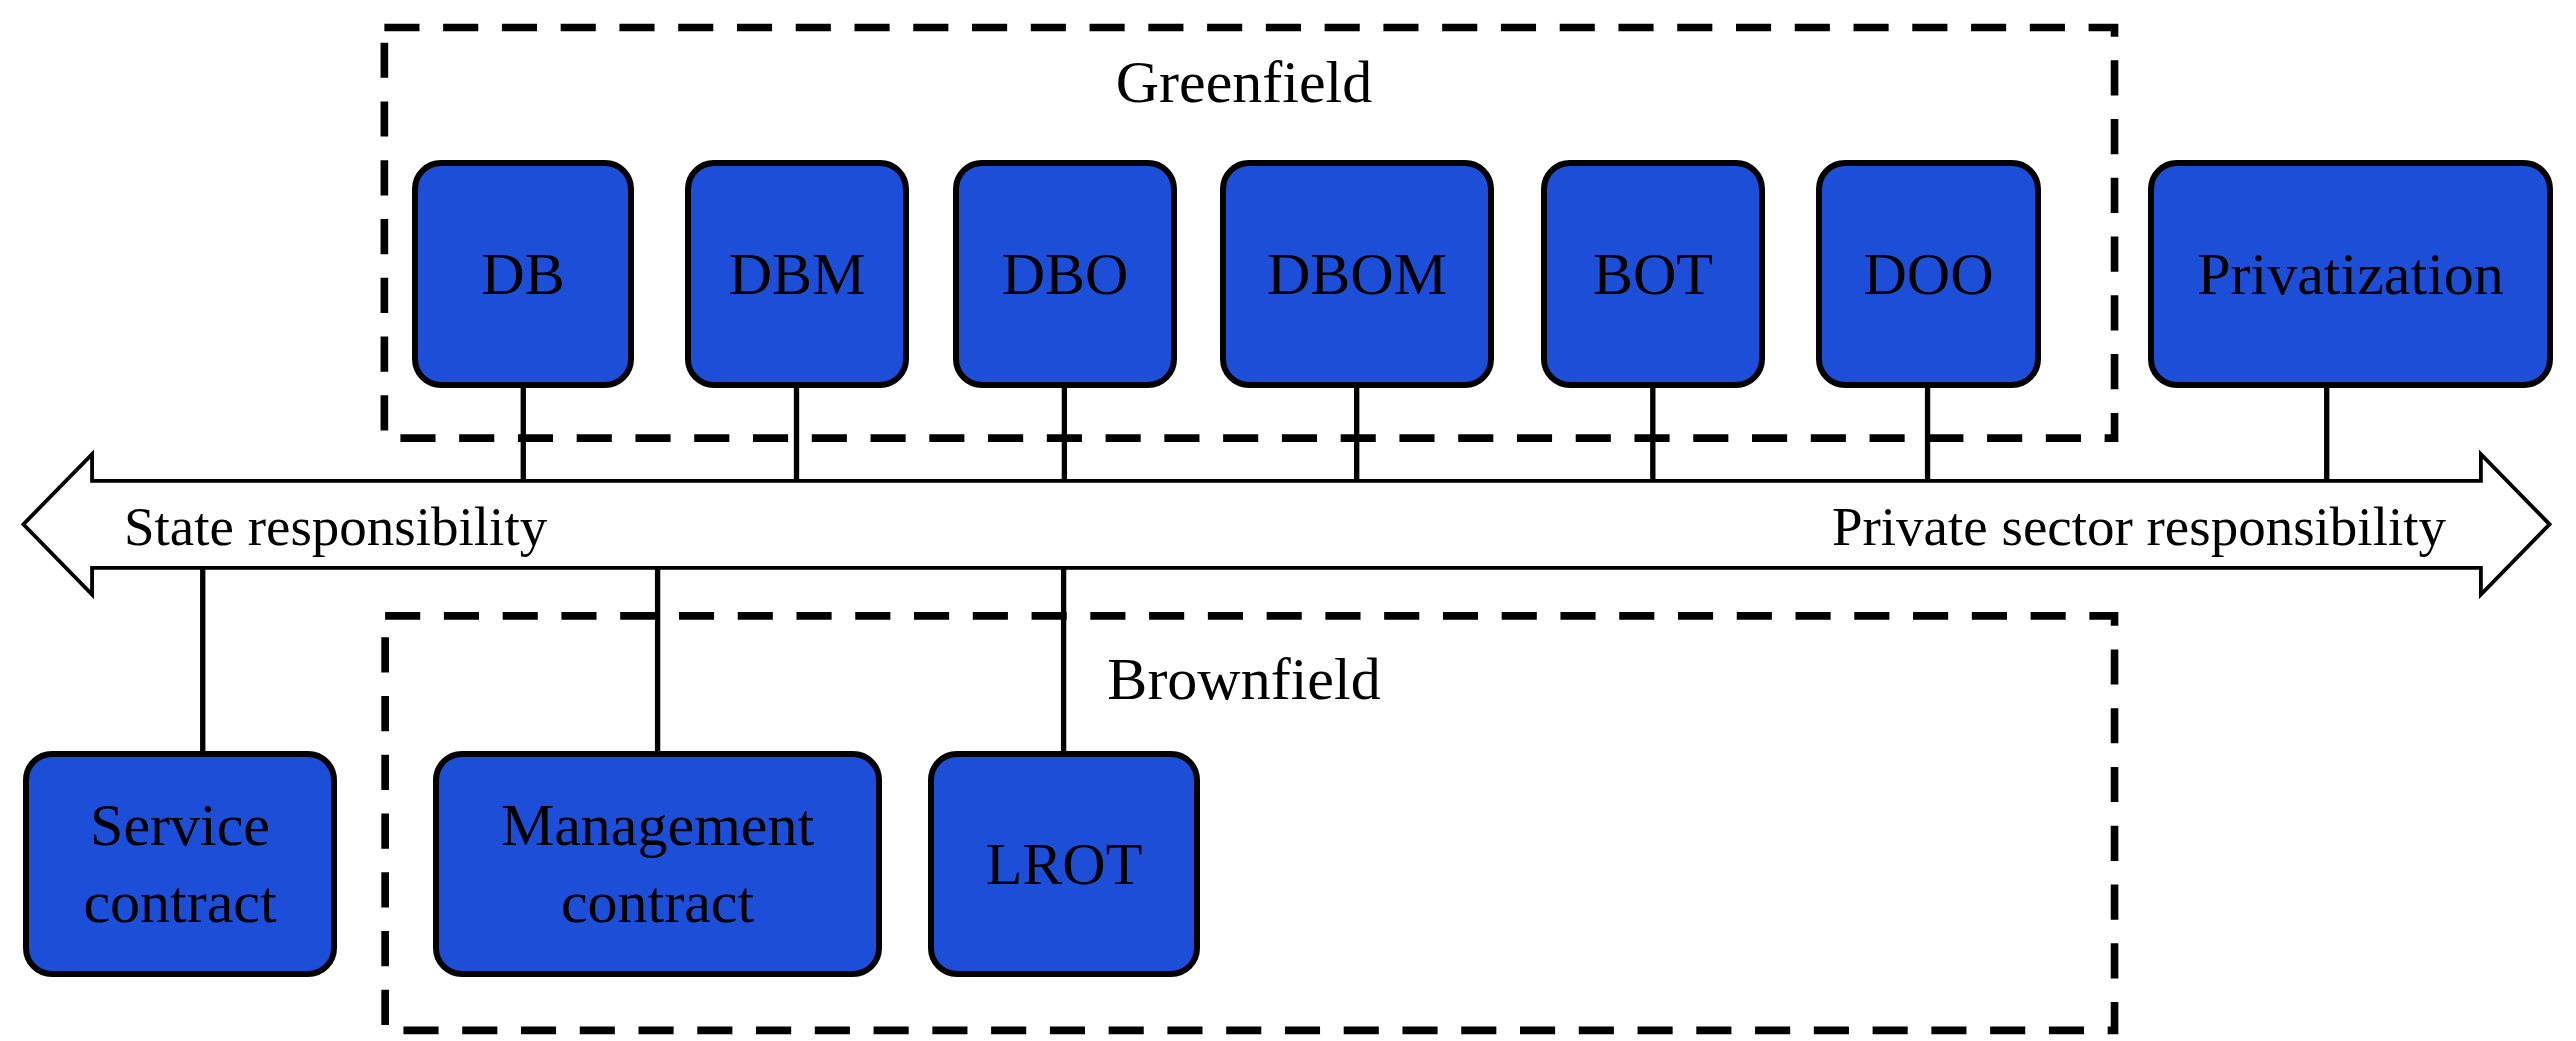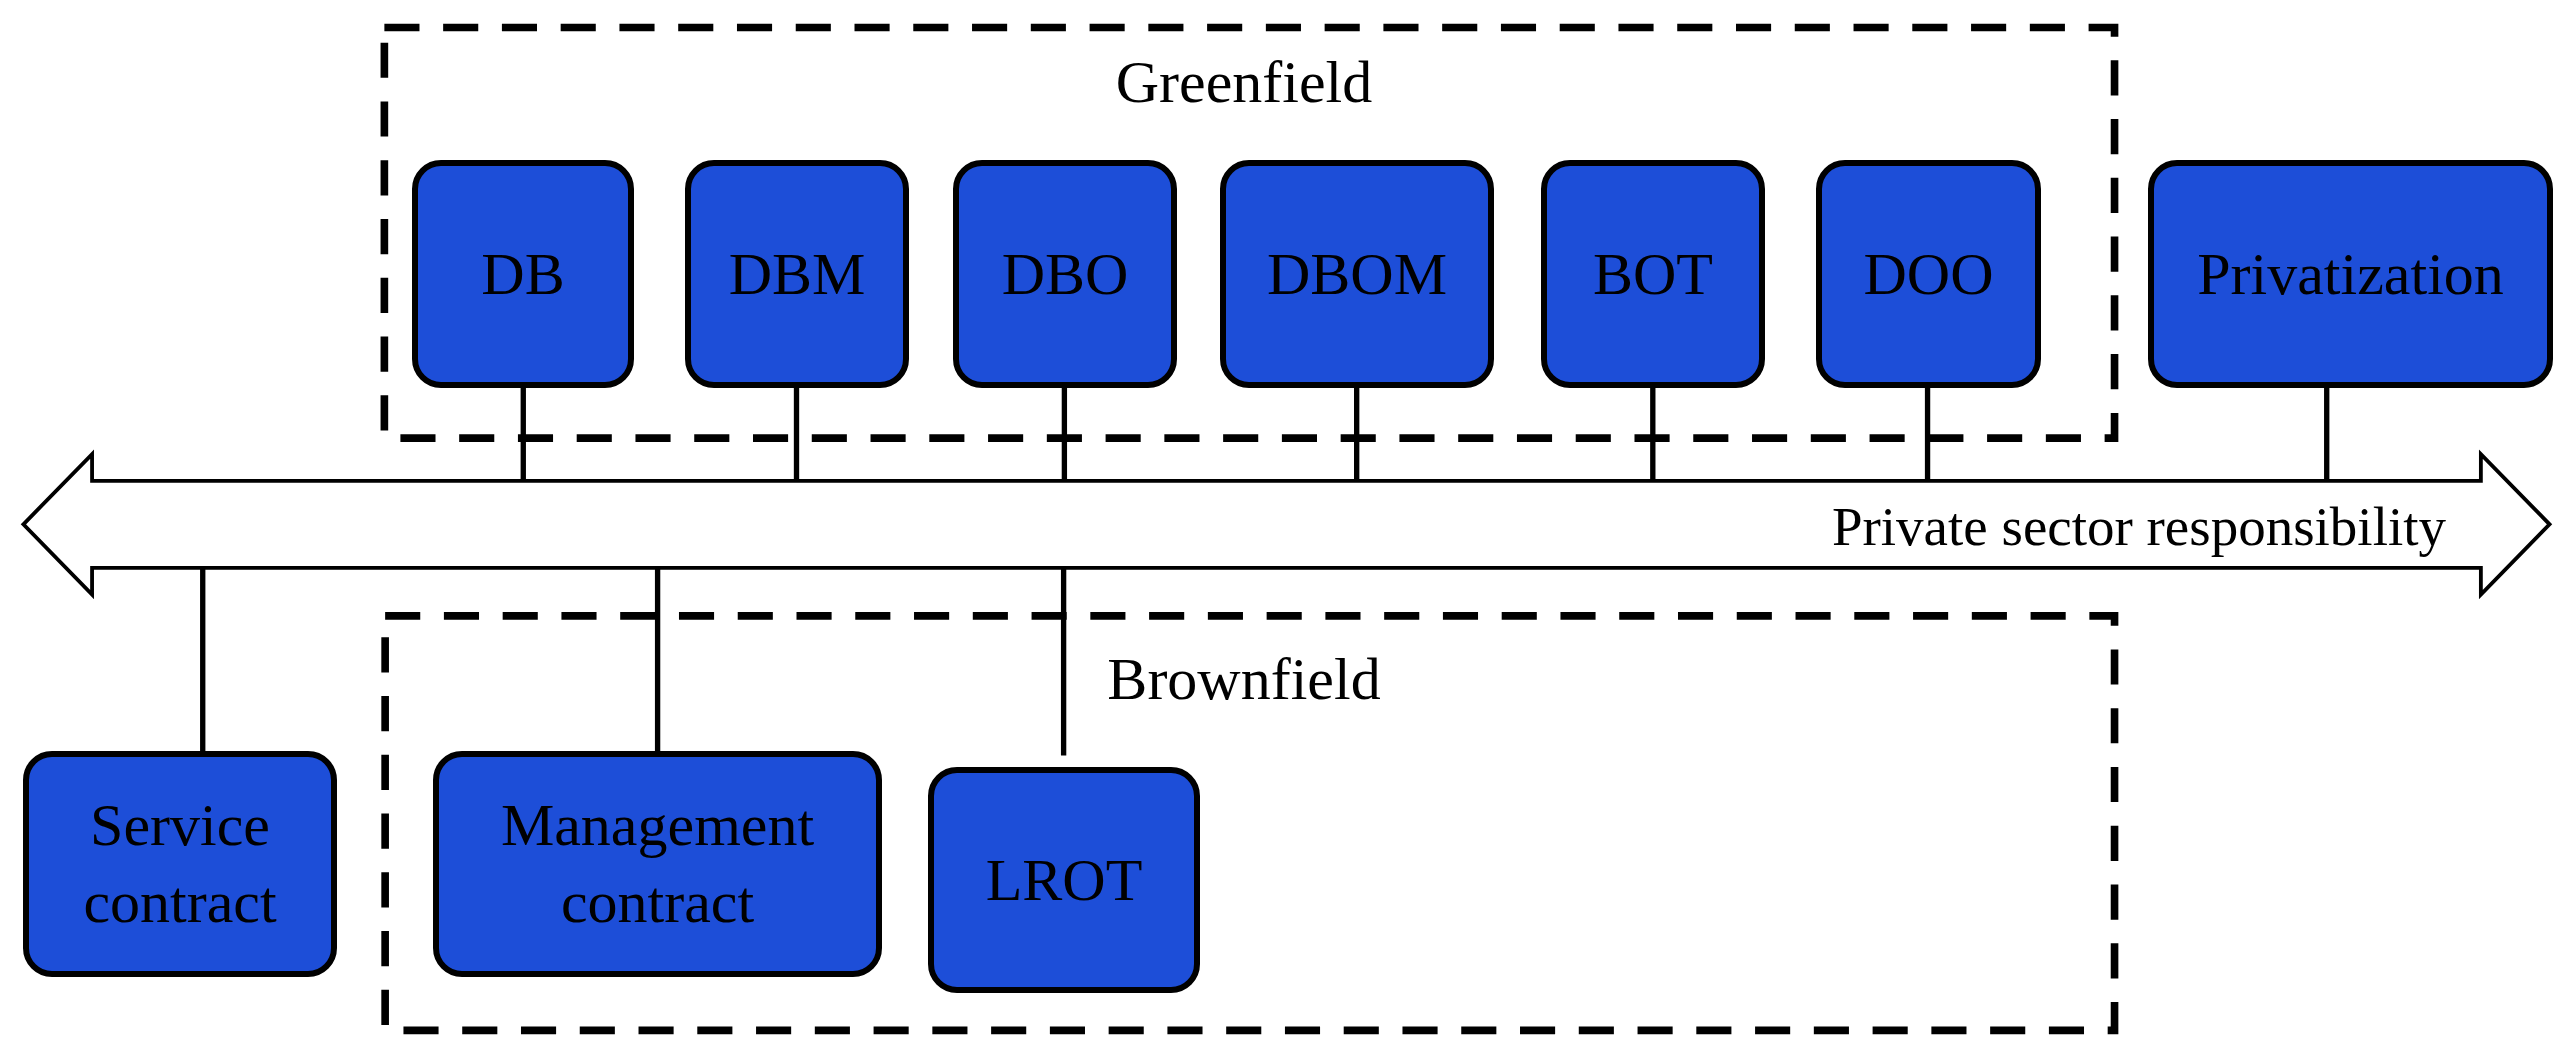--- a/index.html
+++ b/index.html
@@ -77,29 +77,30 @@
     <line x1="265" y1="735" x2="265" y2="990" stroke="#000000" stroke-width="7"></line>
     <line x1="861" y1="735" x2="861" y2="990" stroke="#000000" stroke-width="7"></line>
     <line x1="1393" y1="735" x2="1393" y2="990" stroke="#000000" stroke-width="7"></line>
 
     <polygon points="30,687 120,595 120,630 3250,630 3250,595 3340,687 3250,779 3250,744 120,744 120,779" fill="#ffffff" stroke="#000000" stroke-width="5" stroke-linejoin="miter"></polygon>
   </svg>
 
   <div class="region-label" style="left:1244px; top:48px;">Greenfield</div>
   <div class="region-label" style="left:1244px; top:645px;font-family:Liberation Serif, serif;">Brownfield</div>
 
+  <div class="axis-label left">State responsibility</div>
   <div class="axis-label right">Private sector responsibility</div>
 
   <div class="node-box" style="left:412px;  top:160px; width:222px; height:228px;">DB</div>
   <div class="node-box" style="left:953px; top:160px; width:224px; height:228px;">DBO</div>
   <div class="node-box" style="left:685px;  top:160px; width:224px; height:228px;">DBM</div>
   <div class="node-box" style="left:1220px; top:160px; width:274px; height:228px;">DBOM</div>
   <div class="node-box" style="left:1541px; top:160px; width:224px; height:228px;">BOT</div>
   <div class="node-box" style="left:1816px; top:160px; width:225px; height:228px;">DOO</div>
 
   <div class="node-box" style="left:23px;   top:751px; width:314px; height:226px;">Service contract</div>
 
   <div class="node-box" style="left:2148px; top:160px; width:405px; height:228px;">Privatization</div>
   <div class="node-box" style="left:433px;  top:751px; width:449px; height:226px;">Management contract</div>
-  <div class="node-box" style="left:928px; top:751px; width:272px; height:226px;margin-top:16px;">LROT</div>
+  <div class="node-box" style="left:928px; top:751px; width:272px; height:226px;">LROT</div>
 
 </div>
 
 
 </body></html>

